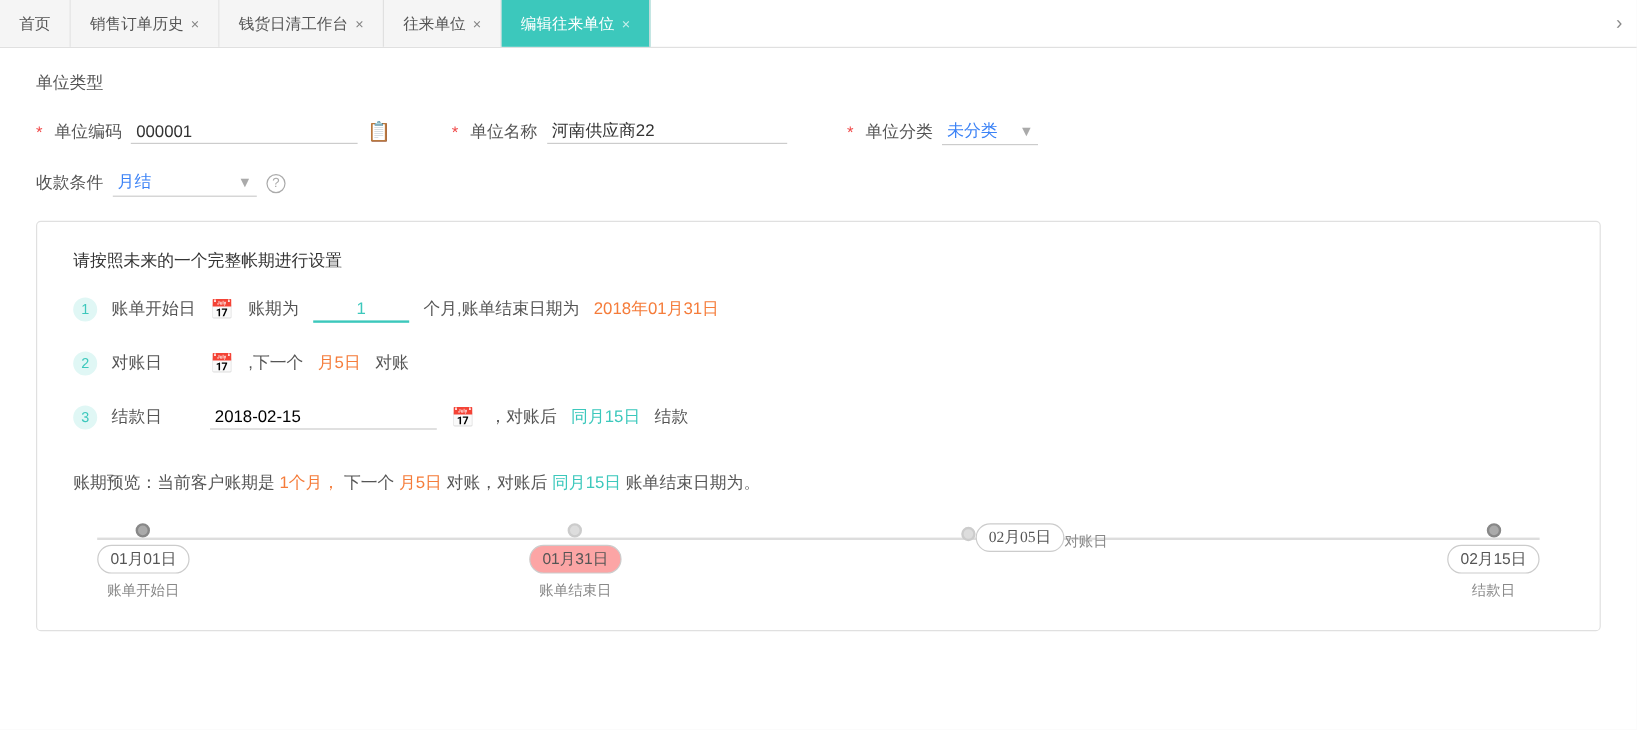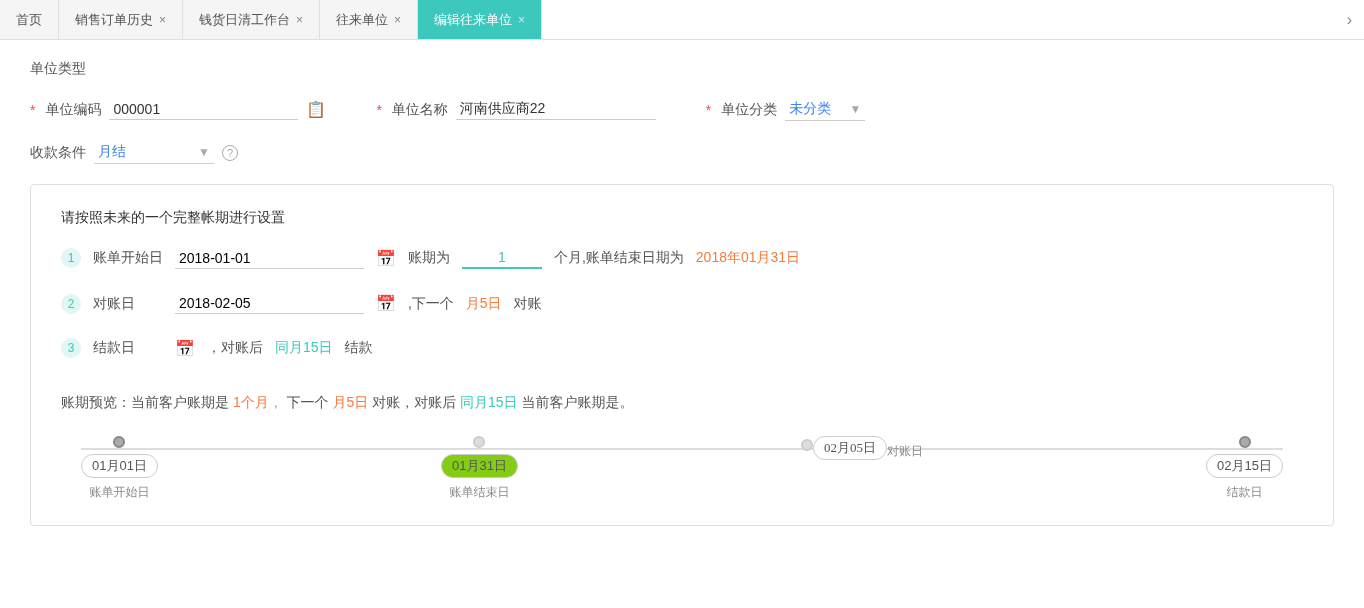--- a/index.html
+++ b/index.html
@@ -300,71 +300,70 @@
       <div class="help-icon">?</div>
     </div>
   </div>
 
   <div class="settings-box">
     <div class="settings-title">请按照未来的一个完整帐期进行设置</div>
 
     <div class="setting-row">
       <div class="setting-num">1</div>
       <span class="setting-label">账单开始日</span>
-      <input class="setting-date-input" type="text" value="2018-01-01" style="">
       <span class="cal-icon">📅</span>
       <span class="setting-note">账期为</span>
       <input class="period-input" type="text" value="1" style="">
       <span class="setting-note">个月,账单结束日期为</span>
       <span class="highlight-orange">2018年01月31日</span>
     </div>
 
     <div class="setting-row">
       <div class="setting-num">2</div>
       <span class="setting-label">对账日</span>
-      <input class="setting-date-input" type="text" value="2018-02-05" style="">
       <span class="cal-icon">📅</span>
       <span class="setting-note">,下一个</span>
       <span class="highlight-orange">月5日</span>
       <span class="setting-note">对账</span>
     </div>
 
     <div class="setting-row">
       <div class="setting-num">3</div>
       <span class="setting-label">结款日</span>
+      <input class="setting-date-input" type="text" value="2018-02-15" style="">
       <span class="cal-icon">📅</span>
       <span class="setting-note">，对账后</span>
       <span class="highlight-teal">同月15日</span>
       <span class="setting-note">结款</span>
     </div>
 
     <div class="preview-section">
       <div class="preview-text">
         <span>账期预览：当前客户账期是</span>
         <span class="highlight-orange">1个月，</span>
         <span>下一个</span>
         <span class="highlight-orange">月5日</span>
         <span>对账，对账后</span>
         <span class="highlight-teal">同月15日</span>
-        <span>当前客户账期是。</span>
+        <span>账单结束日期为。</span>
       </div>
 
       <div style="position: relative; padding: 0 20px;">
         <div style="position: absolute; top: 12px; left: 20px; right: 20px; height: 2px; background: #ddd; z-index: 0;"></div>
         <div style="display: flex; align-items: flex-start; justify-content: space-between; position: relative; z-index: 1;">
 
           <div style="display: flex; flex-direction: column; align-items: center; position: relative;">
             <div style="width: 12px; height: 12px; border-radius: 50%; background: #aaa; border: 2px solid #888; margin-bottom: 6px;"></div>
             <div style="border: 1px solid #ccc; border-radius: 12px; padding: 2px 10px; font-size: 13px; color: #555; background: #fff; white-space: nowrap; text-align: center;">01月01日</div>
             <div style="font-size: 12px; color: #888; margin-top: 6px; white-space: nowrap;">账单开始日</div>
           </div>
 
           <div style="display: flex; flex-direction: column; align-items: center; position: relative;">
             <div style="width: 12px; height: 12px; border-radius: 50%; background: #ddd; border: 2px solid #ccc; margin-bottom: 6px;"></div>
-            <div style="border: 1px solid #ccc; border-radius: 12px; padding: 2px 10px; font-size: 13px; color: #555; background: #84cc16; white-space: nowrap;">01月31日</div>
+            <div style="border: 1px solid #ccc; border-radius: 12px; padding: 2px 10px; font-size: 13px; color: #555; background: #fca5a5; white-space: nowrap;">01月31日</div>
             <div style="font-size: 12px; color: #888; margin-top: 6px; white-space: nowrap;">账单结束日</div>
           </div>
 
           <div style="display: flex; align-items: center; position: relative; font-family: Liberation Serif, serif;">
             <div style="width: 12px; height: 12px; border-radius: 50%; background: #ddd; border: 2px solid #ccc; margin-bottom: 6px;"></div>
             <div style="border: 1px solid #ccc; border-radius: 12px; padding: 2px 10px; font-size: 13px; color: #555; background: #fff; white-space: nowrap;">02月05日</div>
             <div style="font-size: 12px; color: #888; margin-top: 6px; white-space: nowrap;">对账日</div>
           </div>
 
           <div style="display: flex; flex-direction: column; align-items: center; position: relative;">

